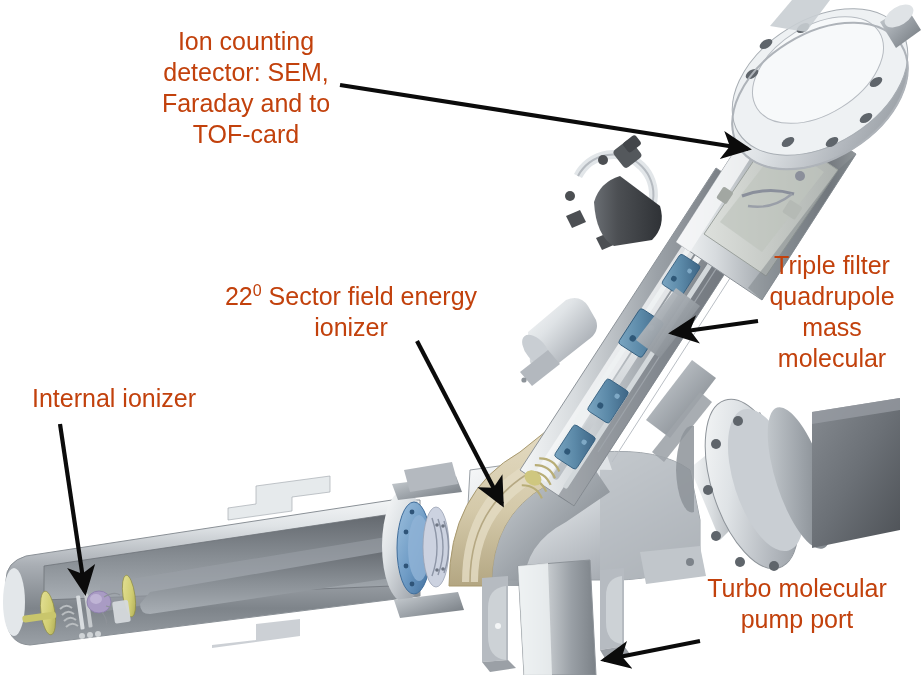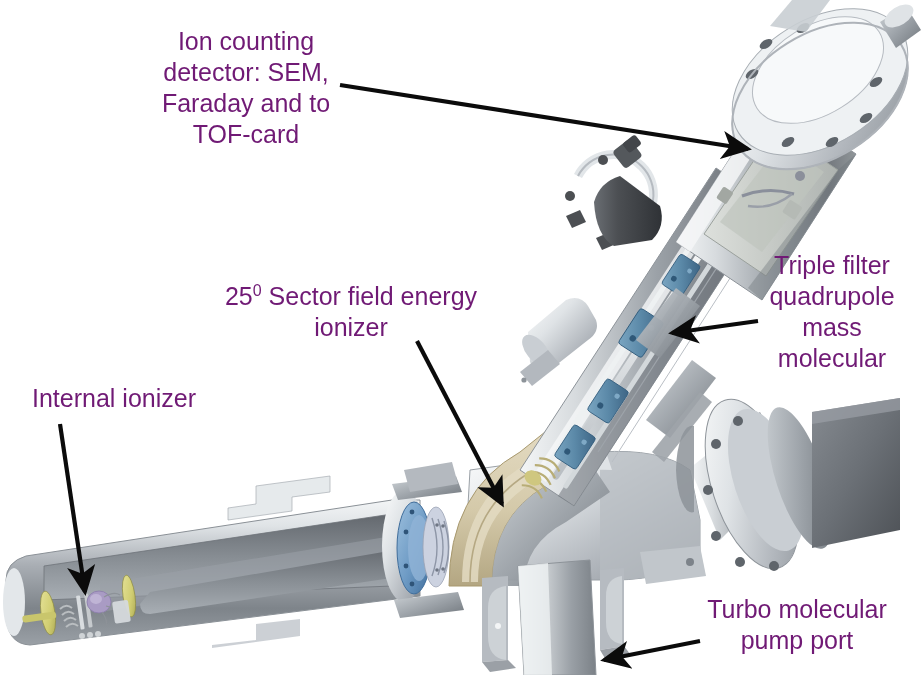--- a/index.html
+++ b/index.html
@@ -4,32 +4,32 @@
 <title>Mass Spectrometer Cutaway Diagram</title>
 <style>
   html,body{margin:0;padding:0;background:#ffffff;}
   body{
     width:921px;height:675px;overflow:hidden;position:relative;
     font-family:"Liberation Sans","DejaVu Sans",sans-serif;
   }
   #figure{position:absolute;inset:0;width:921px;height:675px;background:#fff;}
   #figure svg{display:block;width:921px;height:675px;}
   .lbl{
-    position:absolute;color:#701a75;font-size:25px;line-height:31px;
+    position:absolute;color:#c2410c;font-size:25px;line-height:31px;
     font-family:"Liberation Sans","DejaVu Sans",sans-serif;
     white-space:pre-line;letter-spacing:0px;
   }
   .lbl.ctr{text-align:center;}
   .lbl.lft{text-align:center;}
   .lbl sup{font-size:16px;vertical-align:super;line-height:0;}
   #lbl-detector{left:120px;top:26px;width:252px;}
   #lbl-sector{left:186px;top:281px;width:330px;}
   #lbl-quad{left:746px;top:250px;width:172px;}
   #lbl-ionizer{left:8px;top:383px;width:212px;}
-  #lbl-pump{left:678px;top:594px;width:238px;}
+  #lbl-pump{left:678px;top:573px;width:238px;}
 </style>
 </head>
 <body>
 
 <div id="figure">
 <svg viewBox="0 0 921 675" xmlns="http://www.w3.org/2000/svg">
   <defs>
     <linearGradient id="gSteelH" x1="0" y1="0" x2="0" y2="1">
       <stop offset="0" stop-color="#f3f5f6"></stop>
       <stop offset="0.18" stop-color="#dfe3e6"></stop>
@@ -421,21 +421,21 @@
     <line x1="700" y1="641" x2="604" y2="660" marker-end="url(#arrowHead)"></line>
   </g>
 </svg>
 </div>
 
 <div class="lbl ctr" id="lbl-detector">Ion counting
 detector: SEM,
 Faraday and to
 TOF-card</div>
 
-<div class="lbl ctr" id="lbl-sector"><span>25</span><sup>0</sup><span> Sector field energy
+<div class="lbl ctr" id="lbl-sector"><span>22</span><sup>0</sup><span> Sector field energy
 ionizer</span></div>
 
 <div class="lbl ctr" id="lbl-quad">Triple filter
 quadrupole
 mass
 molecular</div>
 
 <div class="lbl lft" id="lbl-ionizer">Internal ionizer</div>
 
 <div class="lbl ctr" id="lbl-pump">Turbo molecular

